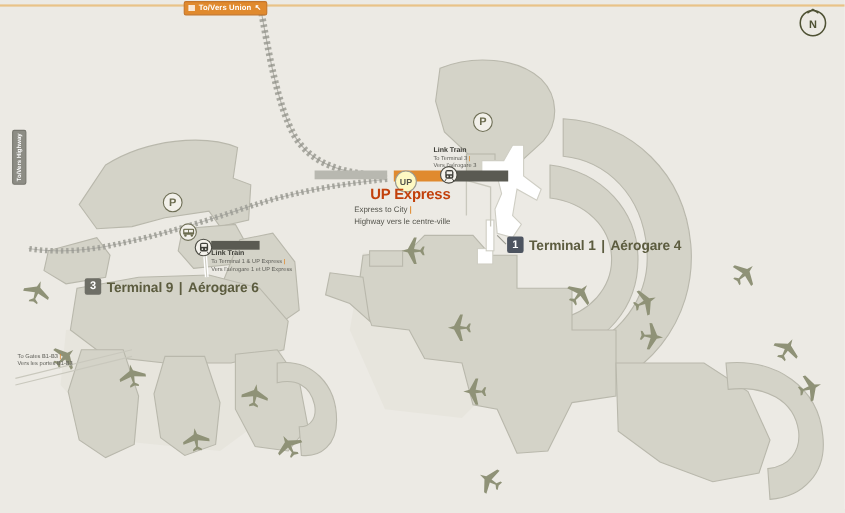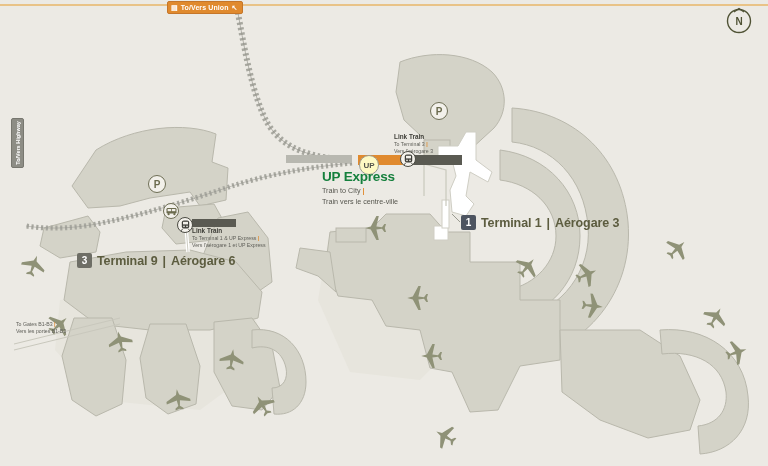--- a/index.html
+++ b/index.html
@@ -63,23 +63,24 @@
     display: block;
   }
 
   
   #compass { right: 14px; top: 6px; width: 30px; height: 30px; }
 
   
   #up-express-block { left: 322px; top: 170px; }
   #up-express-title {
     font-size: 13.5px; font-weight: bold;
-    color: #15803d; letter-spacing: -.2px;
+    color: #c2410c; letter-spacing: -.2px;
     line-height: 1.05;
     margin-bottom: 2px;
+    text-align: right;
   }
   .up-sub {
     font-size: 7.2px; color: #55554d;
     line-height: 1.5; white-space: nowrap;
   }
   .bar { color: #e08a2e; font-weight: bold; }
 
   
   #up-roundel {
     left: 359px; top: 155px;
@@ -347,24 +348,24 @@
     </svg>
   </div>
 
   <div id="up-roundel" class="ov">
     <span>UP</span>
   </div>
 
   <div id="up-express-block" class="ov">
     <div id="up-express-title">UP Express</div>
     <div class="up-sub">
-      <span>Train to City</span>
+      <span>Express to City</span>
       <span class="bar">|</span>
     </div>
-    <div class="up-sub">Train vers le centre-ville</div>
+    <div class="up-sub">Highway vers le centre-ville</div>
   </div>
 
   <div id="lt-t1" class="ov lt-callout">
     <div class="lt-title">Link Train</div>
     <div class="lt-line">
       <span>To Terminal 3</span>
       <span class="bar">|</span>
     </div>
     <div class="lt-line">Vers l'aérogare 3</div>
   </div>
@@ -390,21 +391,21 @@
     <div class="term-badge" style="background:#6e6e66">3</div>
     <div class="term-text">Terminal 9</div>
     <div class="term-text bar">|</div>
     <div class="term-text">Aérogare 6</div>
   </div>
 
   <div id="term1-label" class="ov term-label">
     <div class="term-badge" style="background:#4d5460">1</div>
     <div class="term-text">Terminal 1</div>
     <div class="term-text bar">|</div>
-    <div class="term-text">Aérogare 3</div>
+    <div class="term-text">Aérogare 4</div>
   </div>
 
   <div id="p-t1" class="ov marker p">
     <span>P</span>
   </div>
   <div id="p-t3" class="ov marker p">
     <span>P</span>
   </div>
 
   <div id="bus-t3" class="ov marker bus">

